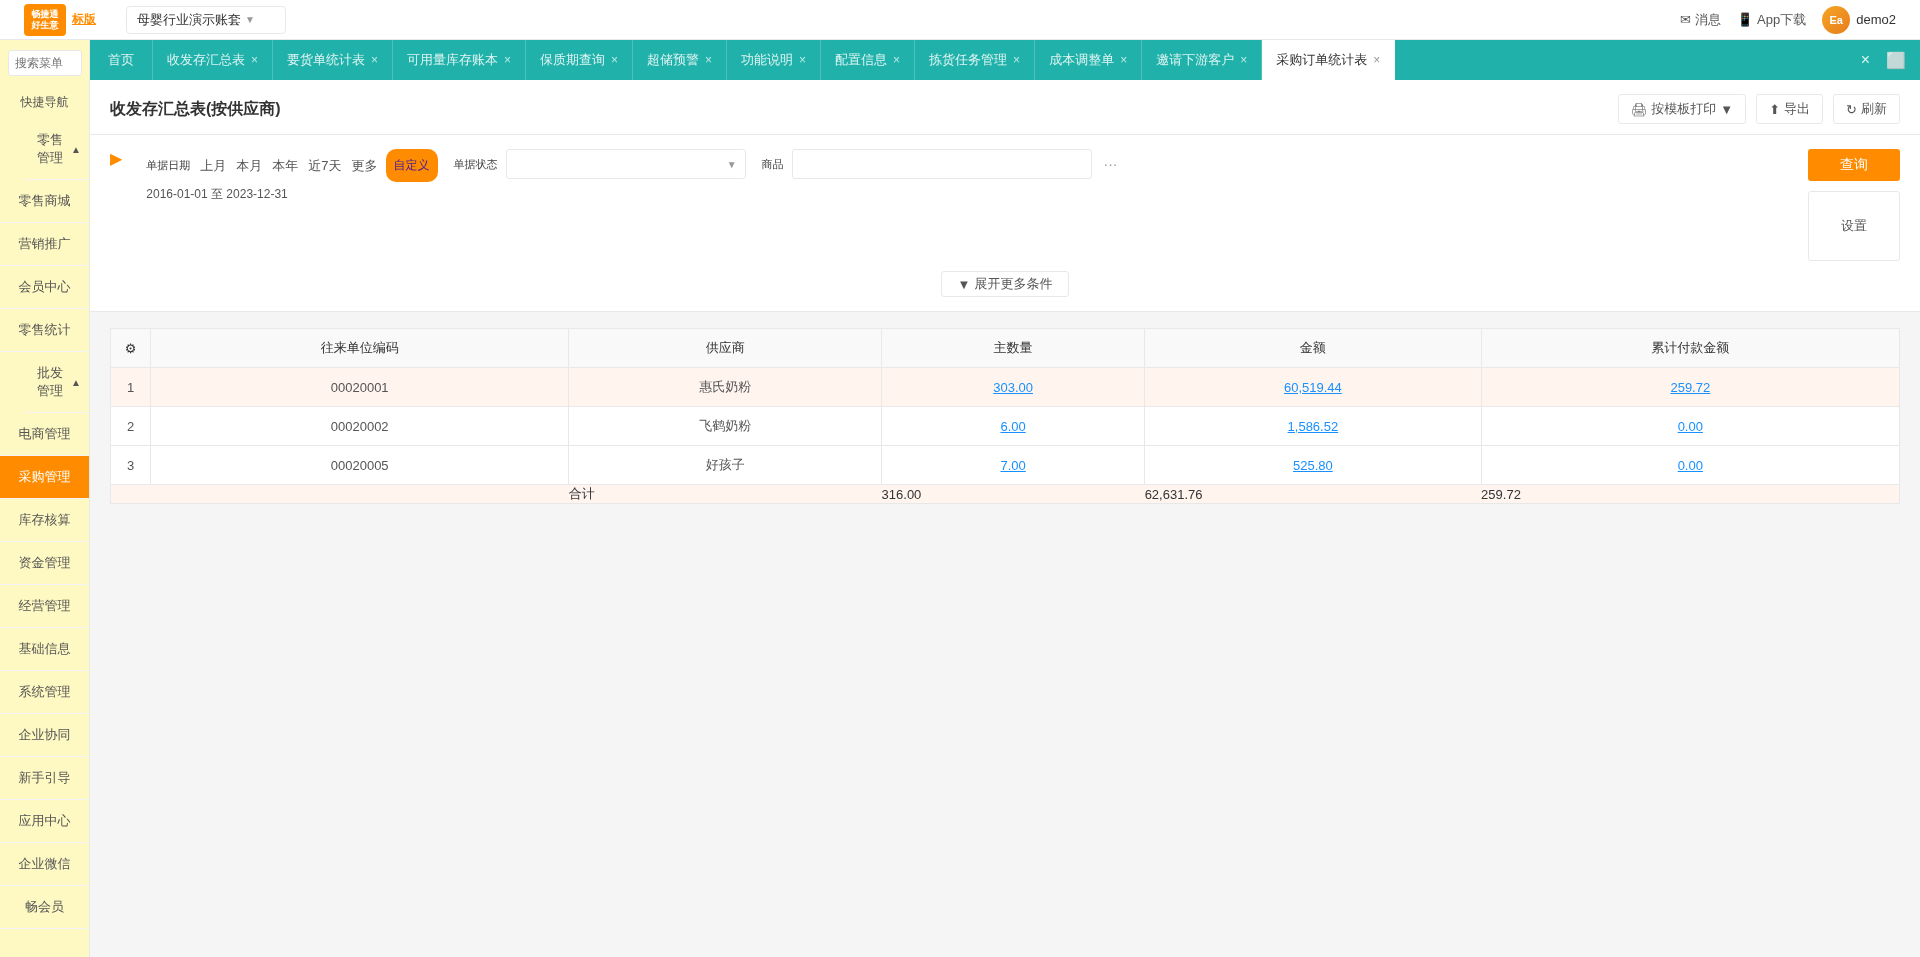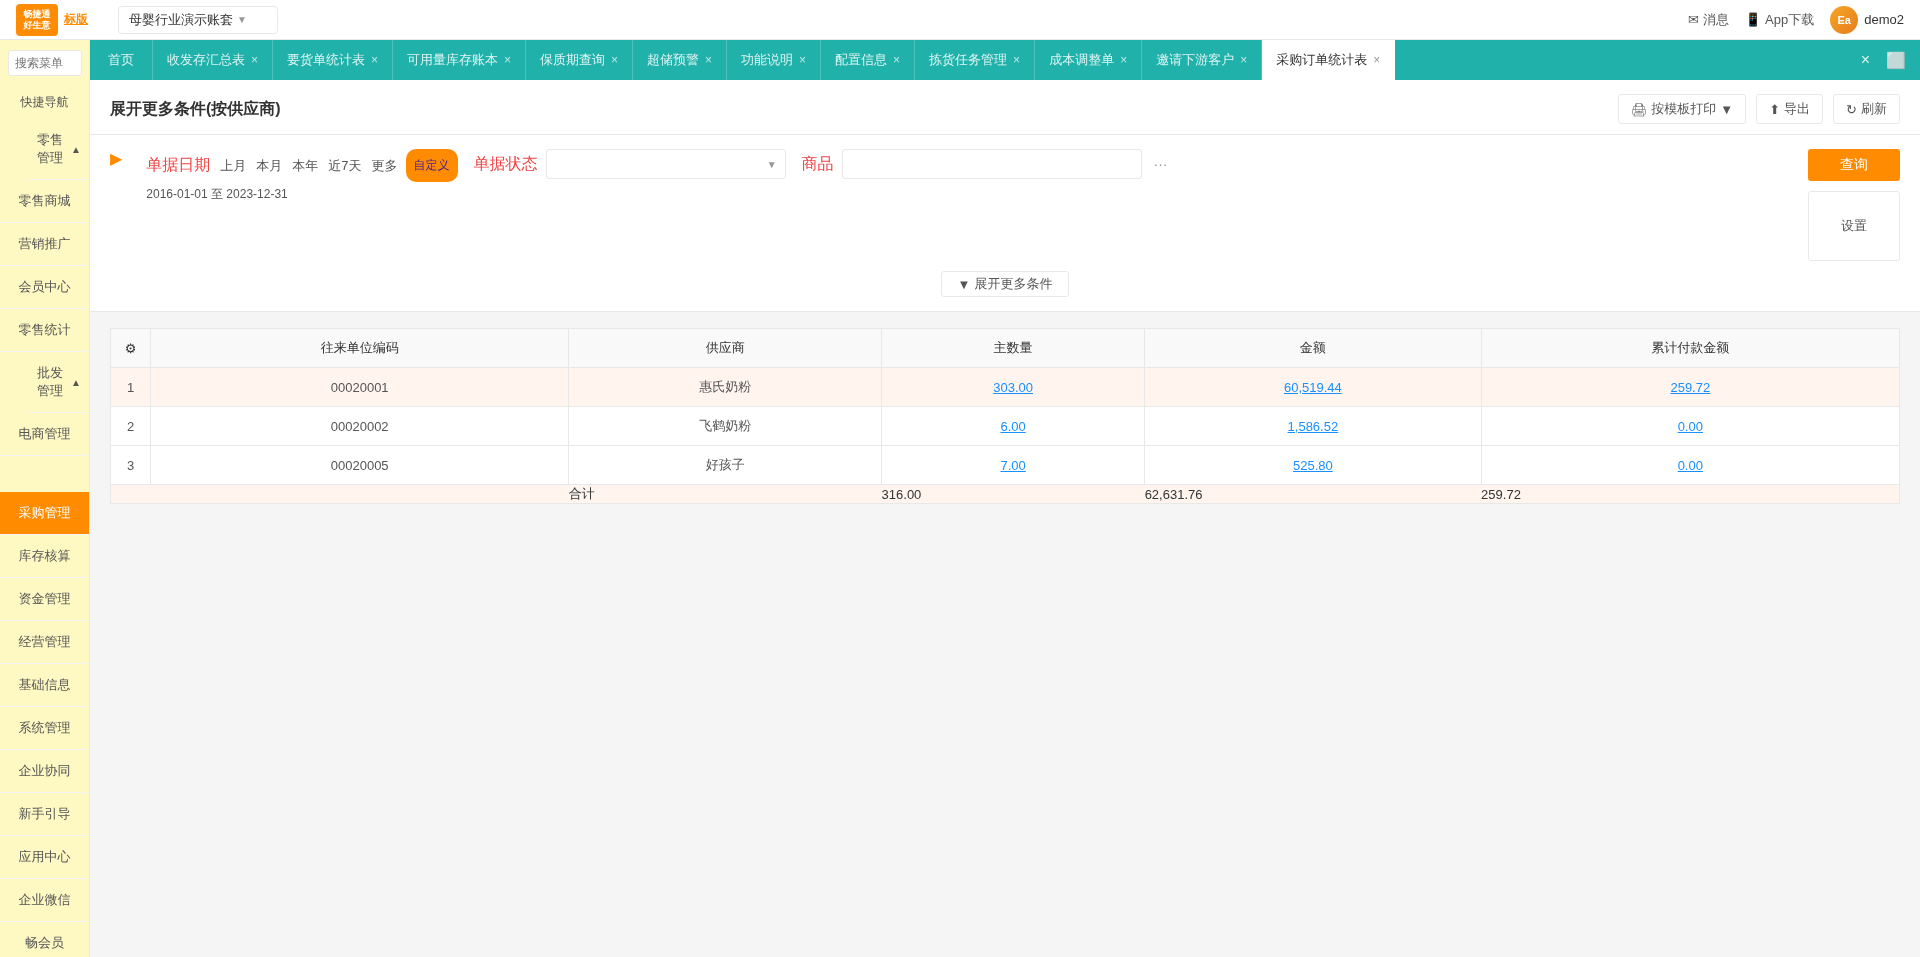--- a/index.html
+++ b/index.html
@@ -1,38 +1,38 @@
 <!DOCTYPE html>
 <html><head>
   <meta charset="utf-8">
   <style>
     * { margin: 0; padding: 0; box-sizing: border-box; }
     body { font-family: 'Microsoft YaHei', 'PingFang SC', sans-serif; font-size: 13px; background: #f5f5f5; overflow: hidden; width: 1920px; height: 957px; display: flex; flex-direction: column; }
 
     
-    .top-bar { height: 40px; background: #fff; display: flex; align-items: center; padding: 0 16px; border-bottom: 1px solid #e8e8e8; gap: 12px; }
+    .top-bar { height: 40px; background: #fff; display: flex; align-items: center; padding: 0 24px; border-bottom: 1px solid #e8e8e8; gap: 12px; }
     .logo-area { display: flex; align-items: center; gap: 6px; min-width: 90px; }
     .logo-img { width: 42px; height: 32px; background: #ff8c00; border-radius: 4px; display: flex; align-items: center; justify-content: center; }
     .logo-img span { color: #fff; font-size: 10px; font-weight: bold; text-align: center; line-height: 1.2; }
     .logo-label { color: #ff8c00; font-size: 12px; font-weight: bold; text-decoration: underline; }
     .workspace-selector { display: flex; align-items: center; gap: 4px; padding: 4px 10px; border: 1px solid #e8e8e8; border-radius: 4px; cursor: pointer; min-width: 160px; color: #333; }
     .workspace-selector .chevron { color: #999; font-size: 10px; }
     .top-bar-right { margin-left: auto; display: flex; align-items: center; gap: 16px; }
     .top-bar-right .msg-btn { display: flex; align-items: center; gap: 4px; color: #555; cursor: pointer; font-size: 13px; }
     .top-bar-right .app-btn { display: flex; align-items: center; gap: 4px; color: #555; cursor: pointer; font-size: 13px; }
     .avatar-img { width: 28px; height: 28px; border-radius: 50%; background: linear-gradient(135deg, #f5a623, #e87c1e); display: flex; align-items: center; justify-content: center; color: #fff; font-size: 11px; font-weight: bold; }
     .user-name { color: #333; cursor: pointer; font-size: 13px; }
 
     
     .main-layout { display: flex; flex: 1; overflow: hidden; }
 
     
     .sidebar { width: 90px; background: #fef9c3; border-right: 1px solid #e8e8e8; display: flex; flex-direction: column; overflow-y: auto; }
     .sidebar-item { padding: 12px 8px; text-align: center; color: #555; cursor: pointer; font-size: 13px; border-bottom: 1px solid #f5f5f5; transition: background 0.2s; }
-    .sidebar-item.active { background: #ff8c00; color: #fff; margin-top: 36px; }
+    .sidebar-item.active { background: #ff8c00; color: #fff; }
     .sidebar-item.has-sub { display: flex; align-items: center; justify-content: center; gap: 4px; margin-left: 25px; }
     .sidebar-item.has-sub .arrow { font-size: 10px; }
     .search-menu { padding: 10px 8px; text-align: center; }
     .search-menu input { width: 74px; height: 26px; border: 1px solid #e8e8e8; border-radius: 3px; padding: 0 6px; font-size: 12px; outline: none; }
     .quick-nav { padding: 8px 8px; text-align: center; color: #555; font-size: 12px; cursor: pointer; }
 
     
     .content-area { flex: 1; display: flex; flex-direction: column; overflow: hidden; }
 
     
@@ -53,21 +53,21 @@
     .page-header { background: #fff; padding: 14px 20px 10px; border-bottom: 1px solid #e8e8e8; display: flex; align-items: center; justify-content: space-between; }
     .page-title { font-size: 16px; font-weight: bold; color: #333; }
     .page-header-actions { display: flex; align-items: center; gap: 10px; }
     .btn-template { display: flex; align-items: center; gap: 4px; padding: 5px 12px; border: 1px solid #e8e8e8; border-radius: 3px; background: #fff; color: #555; cursor: pointer; font-size: 13px; }
     .btn-export { display: flex; align-items: center; gap: 4px; padding: 5px 12px; border: 1px solid #e8e8e8; border-radius: 3px; background: #fff; color: #555; cursor: pointer; font-size: 13px; }
     .btn-refresh { display: flex; align-items: center; gap: 4px; padding: 5px 12px; border: 1px solid #e8e8e8; border-radius: 3px; background: #fff; color: #555; cursor: pointer; font-size: 13px; }
 
     
     .filter-area { background: #fff; padding: 14px 20px; border-bottom: 1px solid #e8e8e8; }
     .filter-item { display: flex; align-items: center; gap: 8px; }
-    .filter-label { color: #ef4444; font-size: 16px; white-space: nowrap; }
+    .filter-label { color: #404040; font-size: 11px; white-space: nowrap; }
     .date-shortcuts { display: flex; gap: 6px; align-items: center; }
     .date-shortcut { color: #555; cursor: pointer; font-size: 13px; padding: 0 2px; }
     .date-tag { background: #ff8c00; color: #4c1d95; border-radius: 10px; padding: 8px 8px; font-size: 12px; cursor: pointer; }
     .date-range { color: #555; font-size: 12px; margin-top: 4px; }
     .filter-select { height: 30px; border: 1px solid #e8e8e8; border-radius: 3px; padding: 0 8px; font-size: 13px; min-width: 200px; outline: none; display: flex; align-items: center; gap: 4px; cursor: pointer; position: relative; background: #fff; }
     .filter-select-arrow { color: #999; font-size: 10px; margin-left: auto; }
     .filter-goods-input { height: 30px; border: 1px solid #e8e8e8; border-radius: 3px; padding: 0 8px; font-size: 13px; min-width: 300px; outline: none; }
     .btn-query { background: #ff8c00; color: #fff; border: none; border-radius: 3px; padding: 7px 32px; font-size: 14px; cursor: pointer; font-weight: 500; }
     .btn-settings { background: #fff; color: #555; border: 1px solid #e8e8e8; border-radius: 3px; padding: 25px 14px; font-size: 13px; cursor: pointer; margin-top: 6px; }
     .expand-more { display: flex; justify-content: center; margin-top: 10px; }
@@ -236,21 +236,21 @@
       </div>
       <div class="tab-bar-end">
         <span class="tab-bar-btn">×</span>
         <span class="tab-bar-btn">⬜</span>
       </div>
     </div>
 
     <div class="page-content">
 
       <div class="page-header">
-        <span class="page-title">展开更多条件(按供应商)</span>
+        <span class="page-title">收发存汇总表(按供应商)</span>
         <div class="page-header-actions">
           <button class="btn-template">
             <span>🖨</span>
             <span>按模板打印</span>
             <span>▼</span>
           </button>
           <button class="btn-export">
             <span>⬆</span>
             <span>导出</span>
           </button>

